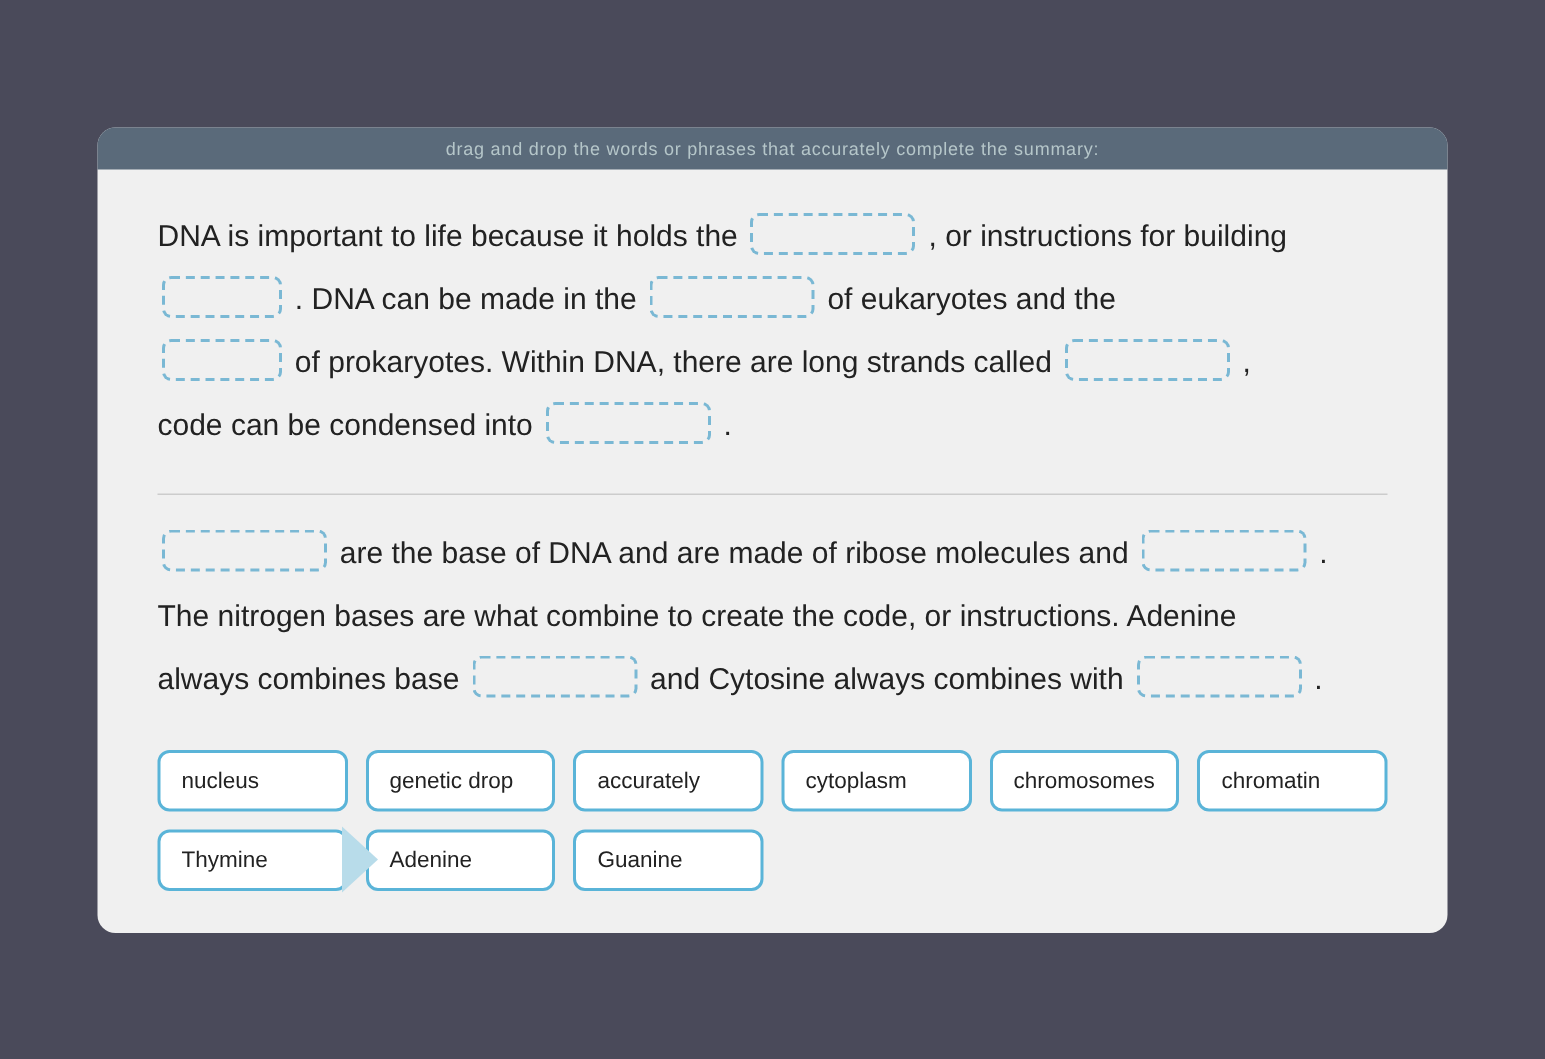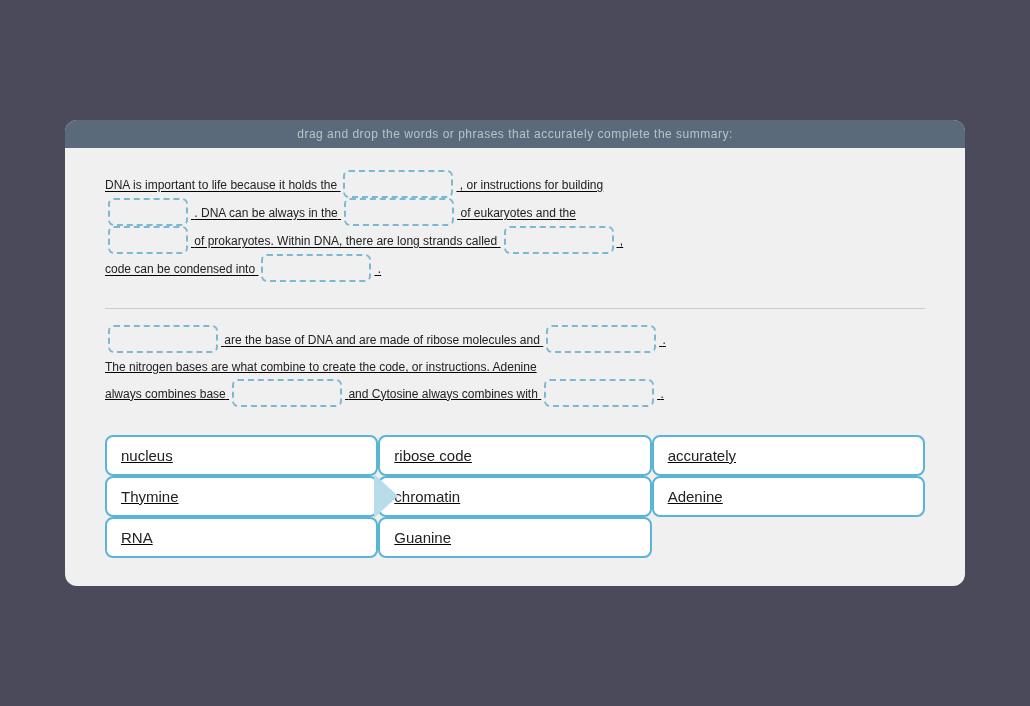--- a/index.html
+++ b/index.html
@@ -14,21 +14,20 @@
     }
 
     .page-container {
       width: 957px;
       height: 706px;
       position: relative;
       overflow: hidden;
       display: flex;
       justify-content: center;
       align-items: center;
-      text-decoration: underline;
     }
 
     .card {
       background: #f0f0f0;
       border-radius: 12px;
       padding: 32px 40px 28px 40px;
       width: 900px;
       position: relative;
     }
 
@@ -51,21 +50,21 @@
       font-size: 12px;
       letter-spacing: 0.5px;
       opacity: 0.8;
     }
 
     .content {
       margin-top: 20px;
     }
 
     .paragraph {
-      font-size: 12px;
+      font-size: 20px;
       color: #222;
       line-height: 2.1;
       margin-bottom: 24px;
     }
 
     .blank {
       display: inline-block;
       border: 2px dashed #7ab8d4;
       border-radius: 6px;
       min-width: 80px;
@@ -79,21 +78,22 @@
     .blank.wide { min-width: 110px; }
 
     .divider {
       border: none;
       border-top: 1px solid #ccc;
       margin: 18px 0;
     }
 
     .word-bank {
       display: grid;
-      grid-template-columns: repeat(3, 1fr);
+      grid-template-columns: repeat(6, 1fr);
+      gap: 12px;
       margin-top: 26px;
     }
 
     .word-tile {
       background: #fff;
       border: 2px solid #5ab4d8;
       border-radius: 8px;
       padding: 10px 14px;
       font-size: 15px;
       color: #222;
@@ -119,21 +119,21 @@
     </div>
 
     <div class="content">
 
       <div class="paragraph">
         <span>DNA is important to life because it holds the</span>
         <span class="blank wide"></span>
         <span>, or instructions for building</span>
         <br>
         <span class="blank"></span>
-        <span>. DNA can be always in the</span>
+        <span>. DNA can be made in the</span>
         <span class="blank wide"></span>
         <span>of eukaryotes and the</span>
         <br>
         <span class="blank"></span>
         <span>of prokaryotes. Within DNA, there are long strands called</span>
         <span class="blank wide"></span>
         <span>,</span>
         <br>
         <span>code can be condensed into</span>
         <span class="blank wide"></span>
@@ -156,40 +156,43 @@
         <span class="blank wide"></span>
         <span>.</span>
       </div>
 
       <div class="word-bank">
 
         <div class="word-tile">
           <span>nucleus</span>
         </div>
         <div class="word-tile">
-          <span>ribose code</span>
+          <span>genetic drop</span>
         </div>
         <div class="word-tile">
           <span>accurately</span>
         </div>
 
+        <div class="word-tile">
+          <span>cytoplasm</span>
+        </div>
+        <div class="word-tile">
+          <span>chromosomes</span>
+        </div>
+        <div class="word-tile">
+          <span>chromatin</span>
+        </div>
         <div class="word-tile row-thymine" style="overflow:visible;">
           <span>Thymine</span>
           
           <div style="position:absolute;right:-22px;top:50%;transform:translateY(-50%);width:0;height:0;border-top:22px solid transparent;border-bottom:22px solid transparent;border-left:24px solid #b8dcea;z-index:1;"></div>
         </div>
-        <div class="word-tile">
-          <span>chromatin</span>
-        </div>
 
         <div class="word-tile">
           <span>Adenine</span>
-        </div>
-        <div class="word-tile">
-          <span>RNA</span>
         </div>
         <div class="word-tile">
           <span>Guanine</span>
         </div>
       </div>
 
     </div>
   </div>
 </div>
 

